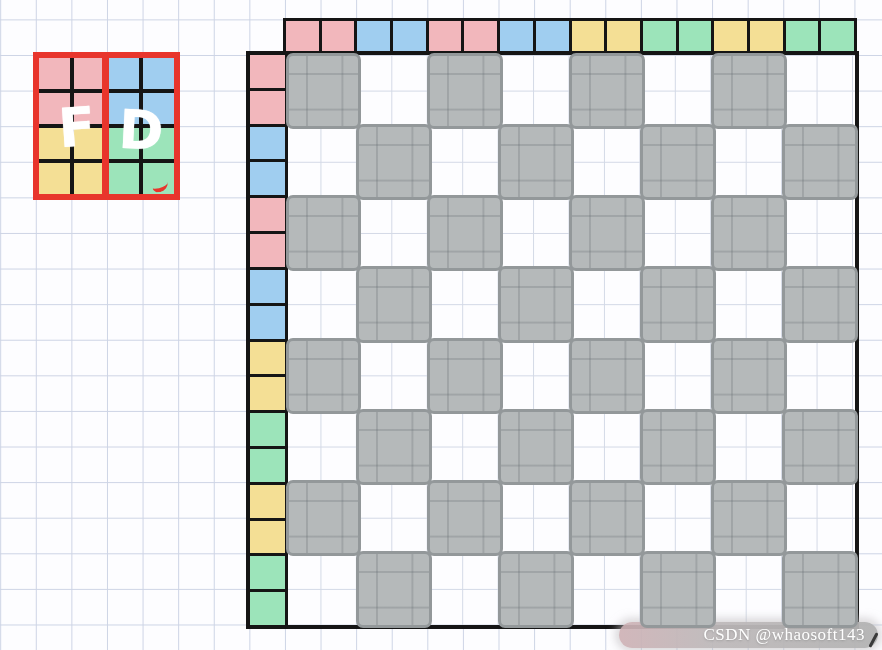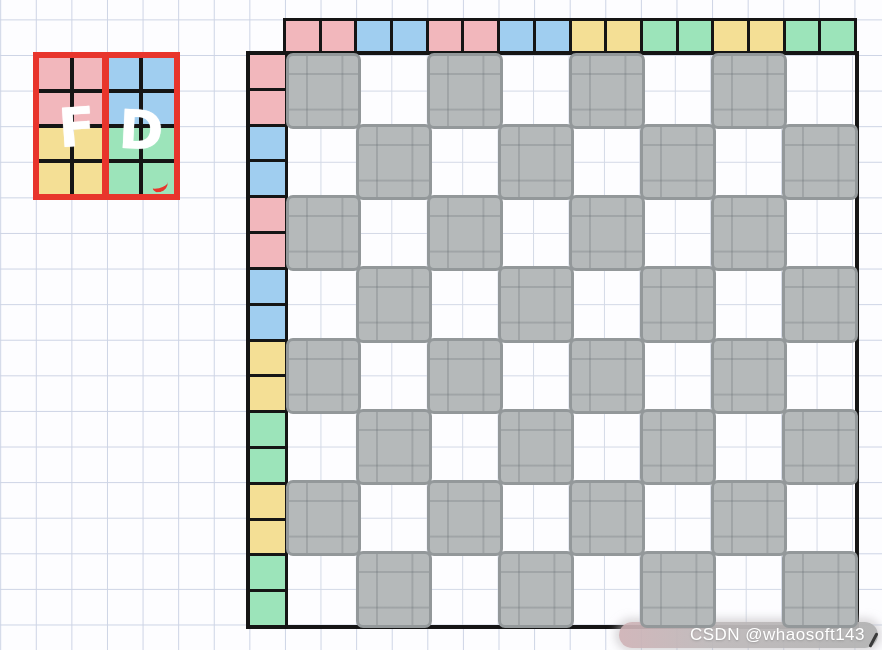--- a/index.html
+++ b/index.html
@@ -76,21 +76,21 @@
     background-position:17px 17px;
     border:3px solid #93989a;border-radius:7px;
   }
   
   #watermark{
     position:absolute;left:619px;top:622px;width:259px;height:26px;
     border-radius:13px;
     background:linear-gradient(90deg, rgba(206,177,181,.92) 0%, rgba(190,185,186,.95) 35%, rgba(178,178,178,.95) 100%);
     box-shadow:0 0 9px 4px rgba(190,186,188,.55);
     display:flex;align-items:center;justify-content:flex-end;
-    padding-right:13px;box-sizing:border-box;
+    padding-right:13px;box-sizing:border-box;font-family:Liberation Serif, serif;
   }
   #watermark span{
     color:#ffffff;font-size:17px;letter-spacing:.5px;
     text-shadow:0 1px 2px rgba(125,125,125,.55);
     white-space:nowrap;
   }
   #stray-mark{
     position:absolute;left:872px;top:632px;width:3px;height:16px;
     background:#3a3a3a;transform:rotate(28deg);border-radius:2px;
   }

